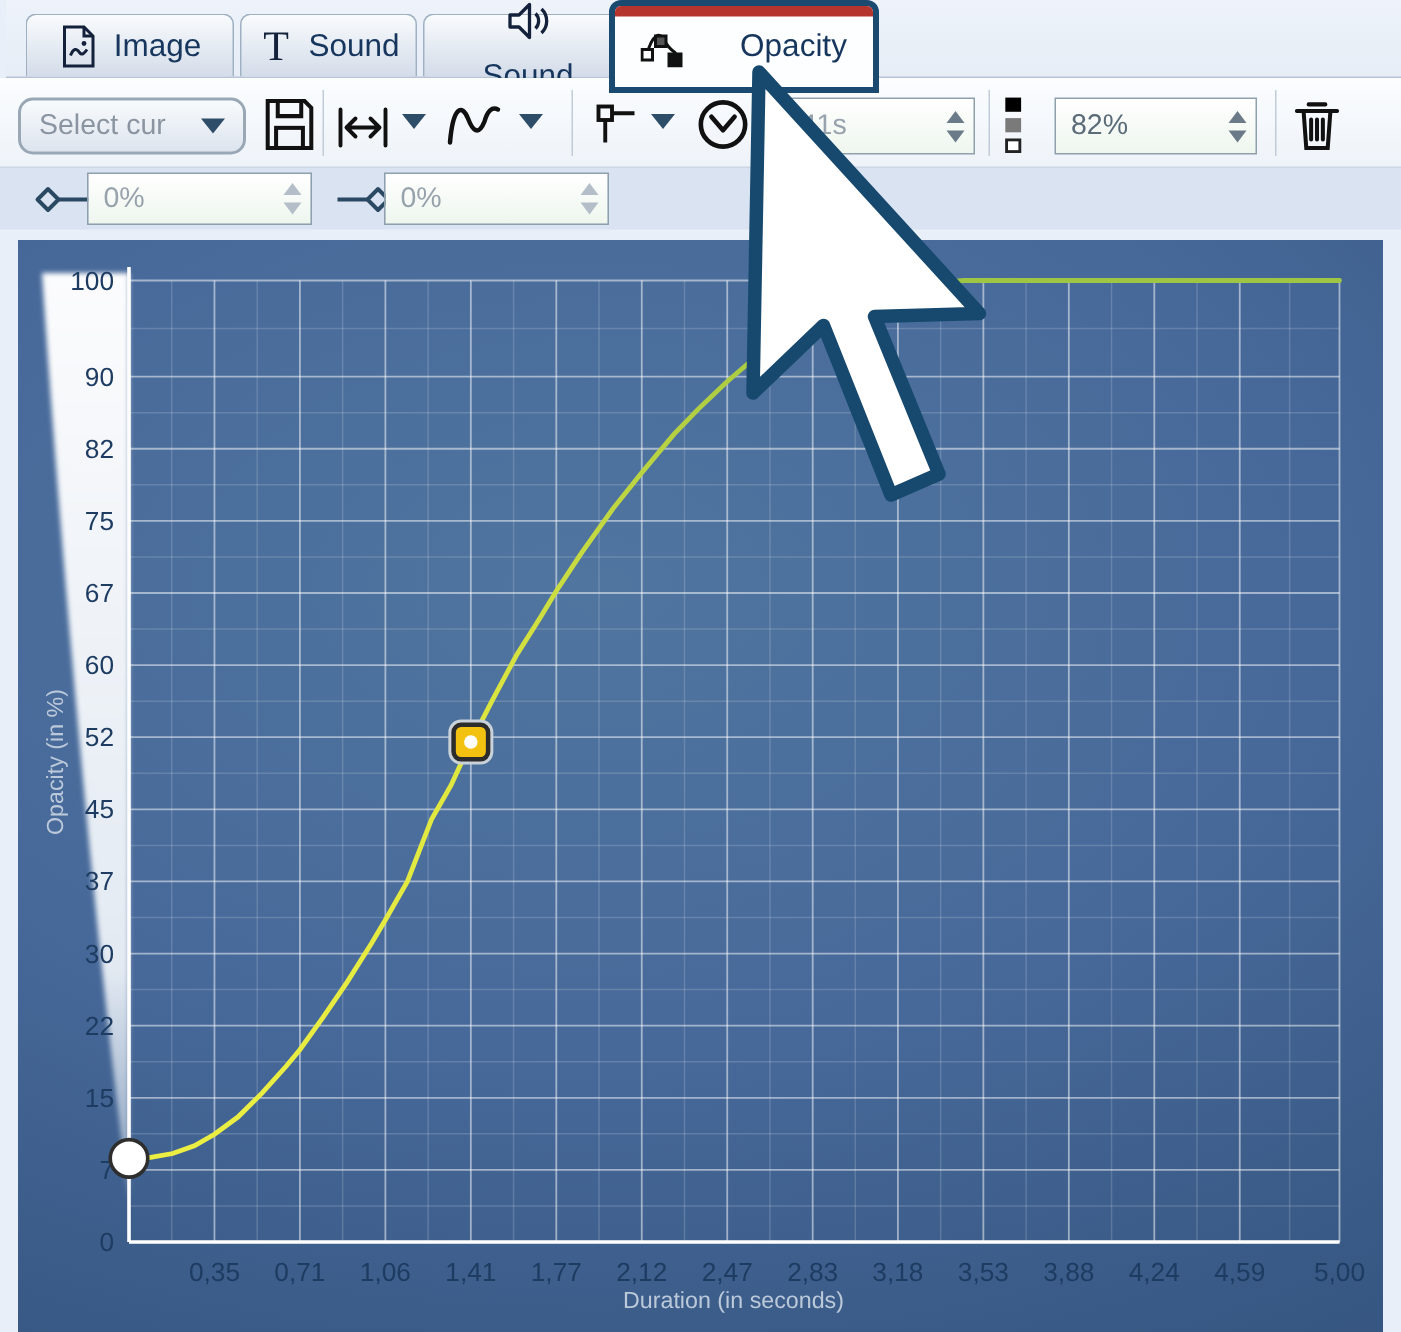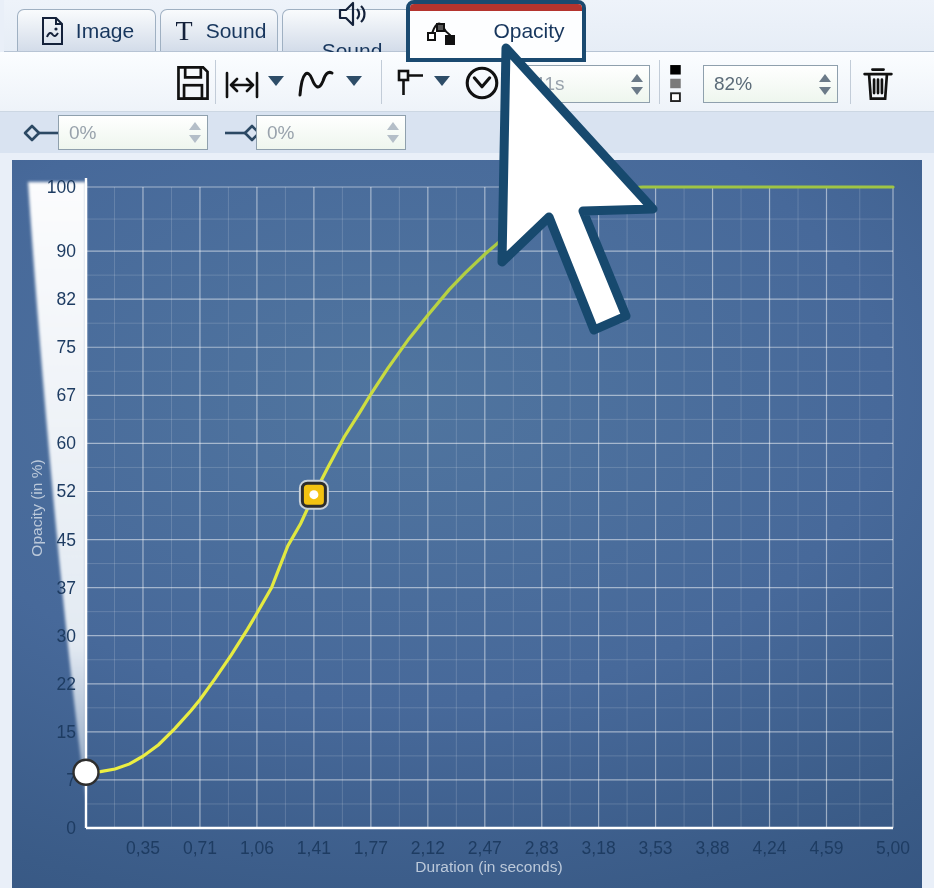--- a/index.html
+++ b/index.html
@@ -91,20 +91,24 @@
           <rect x="10" y="7" width="7" height="7" fill="#555"></rect>
           <rect x="19" y="19" width="8" height="8" fill="#111"></rect>
         </g>
           </svg>
       </span>
       <span>Opacity</span>
     </div>
   </div>
 
   <div class="toolbar">
+    <div class="pill">
+      <span>Select cur</span>
+      <span class="caret"></span>
+    </div>
 
     <div class="tbtn" style="left:175px;top:12px;">
       <svg width="36" height="38" viewBox="0 0 32 34">
           <g fill="none" stroke="#111" stroke-width="2.4">
         <path d="M3 3 h22 l4 4 v24 h-26 z"></path>
             <path d="M9 3 v9 h14 v-9"></path>
             <rect x="8" y="19" width="16" height="12"></rect>
       </g>
         </svg>
     </div>

